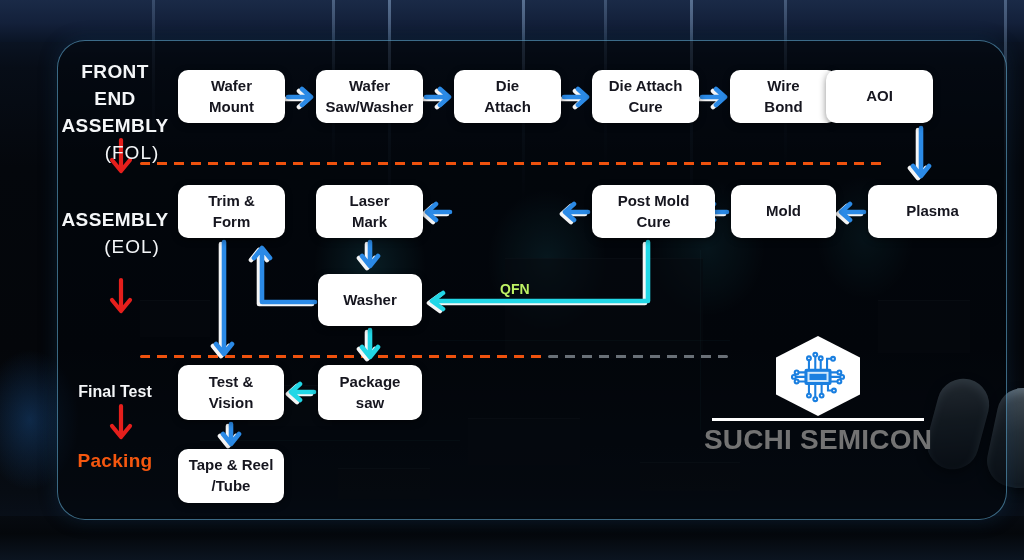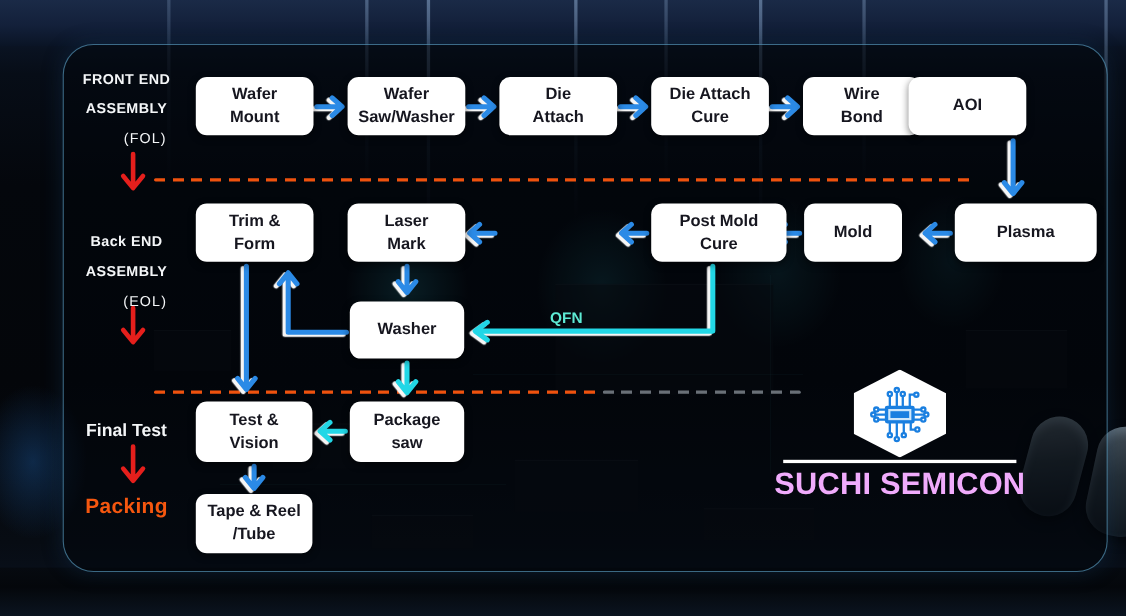--- a/index.html
+++ b/index.html
@@ -43,36 +43,36 @@
   .arr-red{stroke:var(--arrow-red);stroke-width:4.2;}
 
   
   .pbox{position:absolute;z-index:4;background:#ffffff;border-radius:10px;
       display:flex;align-items:center;justify-content:center;text-align:center;
       font-size:15px;font-weight:700;line-height:1.38;color:var(--box-text);
       white-space:pre-line;box-shadow:0 2px 7px rgba(0,0,0,.45);}
 
   
   .stage-label{position:absolute;left:58px;width:114px;z-index:4;text-align:center;
-      color:#f4f6f8;font-size:13px;font-weight:700;letter-spacing:.4px;line-height:27px;
+      color:#f4f6f8;font-size:19px;font-weight:700;letter-spacing:.4px;line-height:27px;
       display:flex;flex-direction:column;justify-content:space-between;}
   .stage-label .paren{font-weight:500;letter-spacing:1px;margin-left:34px;}
   .single-label{position:absolute;left:58px;width:114px;z-index:4;text-align:center;
       color:#f4f6f8;font-size:16px;font-weight:700;}
   .packing-label{position:absolute;left:58px;width:114px;z-index:4;text-align:center;
       color:var(--packing-orange);font-size:19px;font-weight:800;letter-spacing:.3px;}
-  .qfn{position:absolute;left:500px;top:281px;z-index:2;font-size:14px;font-weight:800;color:#5eead4;z-index:4;}
+  .qfn{position:absolute;left:500px;top:281px;z-index:2;font-size:14px;font-weight:800;color:#bef264;z-index:4;}
 
   
   .hexagon{position:absolute;left:776px;top:336px;width:84px;height:80px;z-index:4;background:#ffffff;
       clip-path:polygon(50% 0%,100% 27%,100% 73%,50% 100%,0% 73%,0% 27%);
       display:flex;align-items:center;justify-content:center;}
   .logo-divider{position:absolute;left:712px;top:418px;width:212px;height:3px;background:#ffffff;z-index:4;}
   .logo-title{position:absolute;left:698px;top:424px;width:240px;z-index:4;text-align:center;
-      color:#f0abfc;font-size:28px;font-weight:800;letter-spacing:.2px;}
+      color:#737373;font-size:28px;font-weight:800;letter-spacing:.2px;}
   .chip-ic{stroke:var(--logo-blue);}
 </style>
 </head>
 <body>
 
 <div class="stage">
 
   <div class="bg">
     <div class="top-band"></div>
     <div class="streak" style="left:152px;opacity:.5"></div>
@@ -132,21 +132,20 @@
     <path class="arr-red" d="M121 280 V309 M112 300 L121 311 L130 300"></path>
     <path class="arr-red" d="M121 406 V435 M112 426 L121 437 L130 426"></path>
   </svg>
 
   <div class="stage-label" style="top:58px">
     <span>FRONT END</span>
     <span>ASSEMBLY</span>
     <span class="paren">(FOL)</span>
   </div>
   <div class="stage-label" style="top:206px">
-    <span>Back END</span>
     <span>ASSEMBLY</span>
     <span class="paren">(EOL)</span>
   </div>
   <div class="single-label" style="top:383px">Final Test</div>
   <div class="packing-label" style="top:450px">Packing</div>
 
   <div class="pbox" style="left:178px;top:70px;width:107px;height:53px">Wafer
 Mount</div>
   <div class="pbox" style="left:316px;top:70px;width:107px;height:53px">Wafer
 Saw/Washer</div>
@@ -156,21 +155,21 @@
 Cure</div>
   <div class="pbox" style="left:730px;top:70px;width:107px;height:53px">Wire
 Bond</div>
   <div class="pbox" style="left:826px;top:70px;width:107px;height:53px">AOI</div>
   <div class="pbox" style="left:316px;top:185px;width:107px;height:53px">Laser
 Mark</div>
   <div class="pbox" style="left:178px;top:185px;width:107px;height:53px">Trim &amp;
 Form</div>
   <div class="pbox" style="left:592px;top:185px;width:123px;height:53px">Post Mold
 Cure</div>
-  <div class="pbox" style="left:731px;top:185px;width:89px;height:53px">Mold</div>
+  <div class="pbox" style="left:731px;top:185px;width:105px;height:53px">Mold</div>
   <div class="pbox" style="left:868px;top:185px;width:129px;height:53px">Plasma</div>
   <div class="pbox" style="left:318px;top:274px;width:104px;height:52px">Washer</div>
   <div class="pbox" style="left:178px;top:365px;width:106px;height:55px">Test &amp;
 Vision</div>
   <div class="pbox" style="left:318px;top:365px;width:104px;height:55px">Package
 saw</div>
   <div class="pbox" style="left:178px;top:449px;width:106px;height:54px">Tape &amp; Reel
 /Tube</div>
 
   <div class="qfn">QFN</div>

